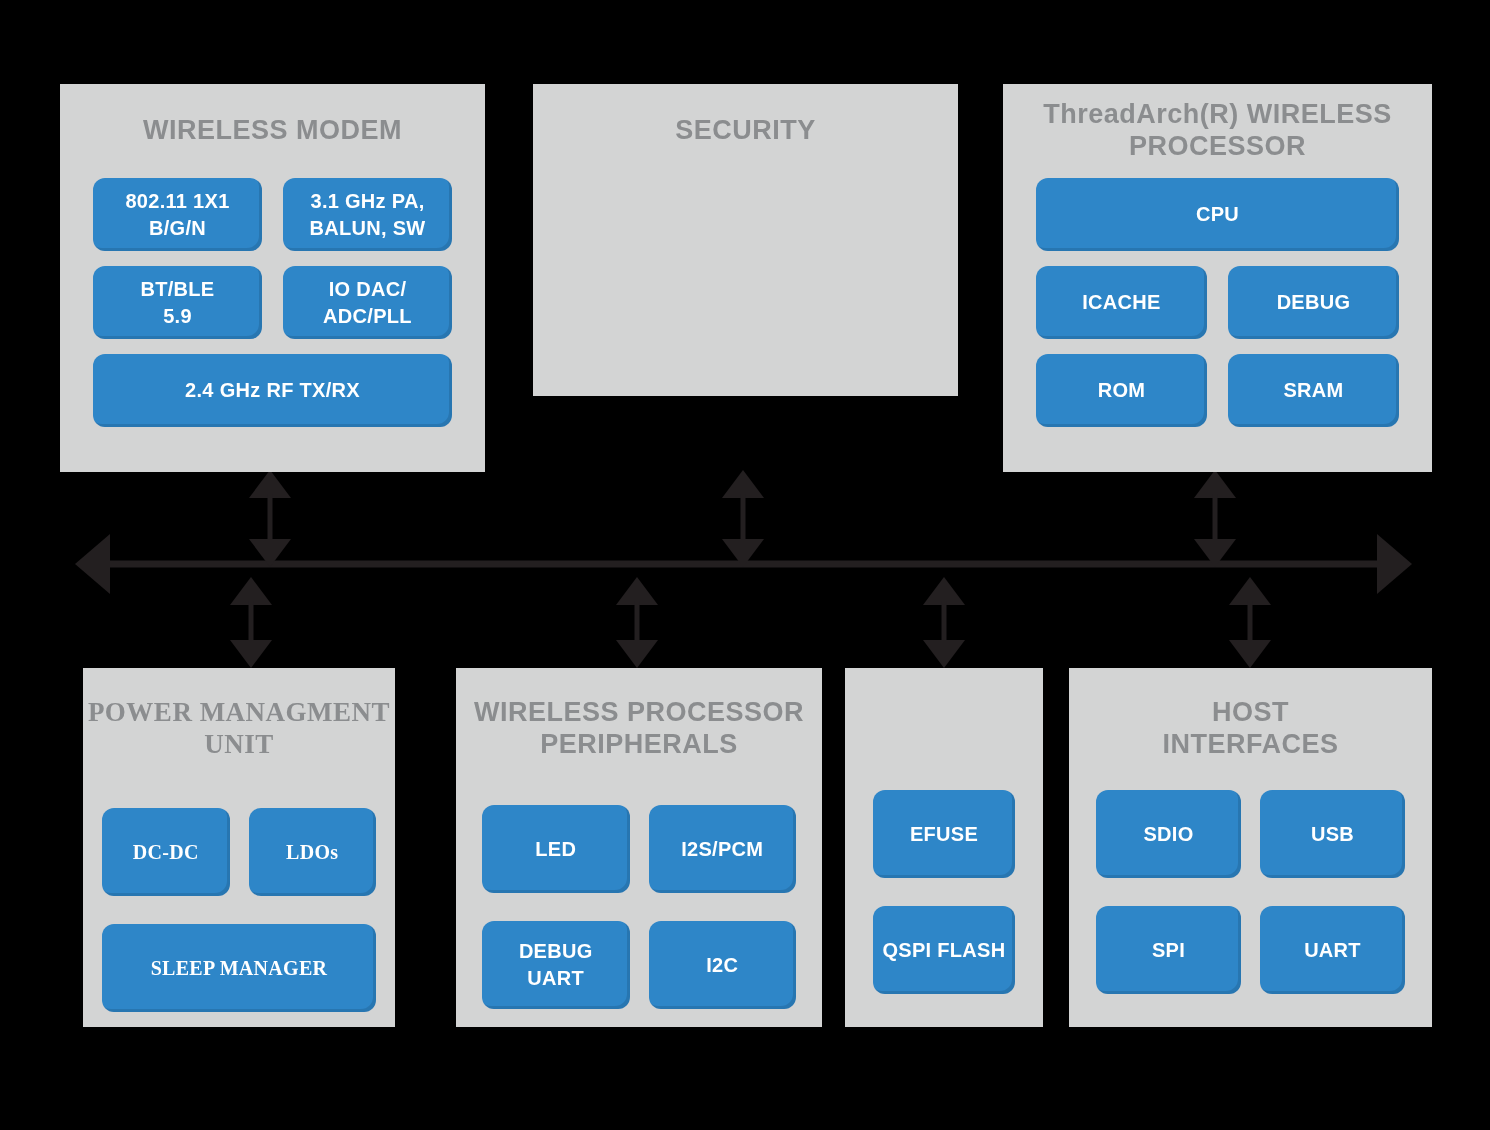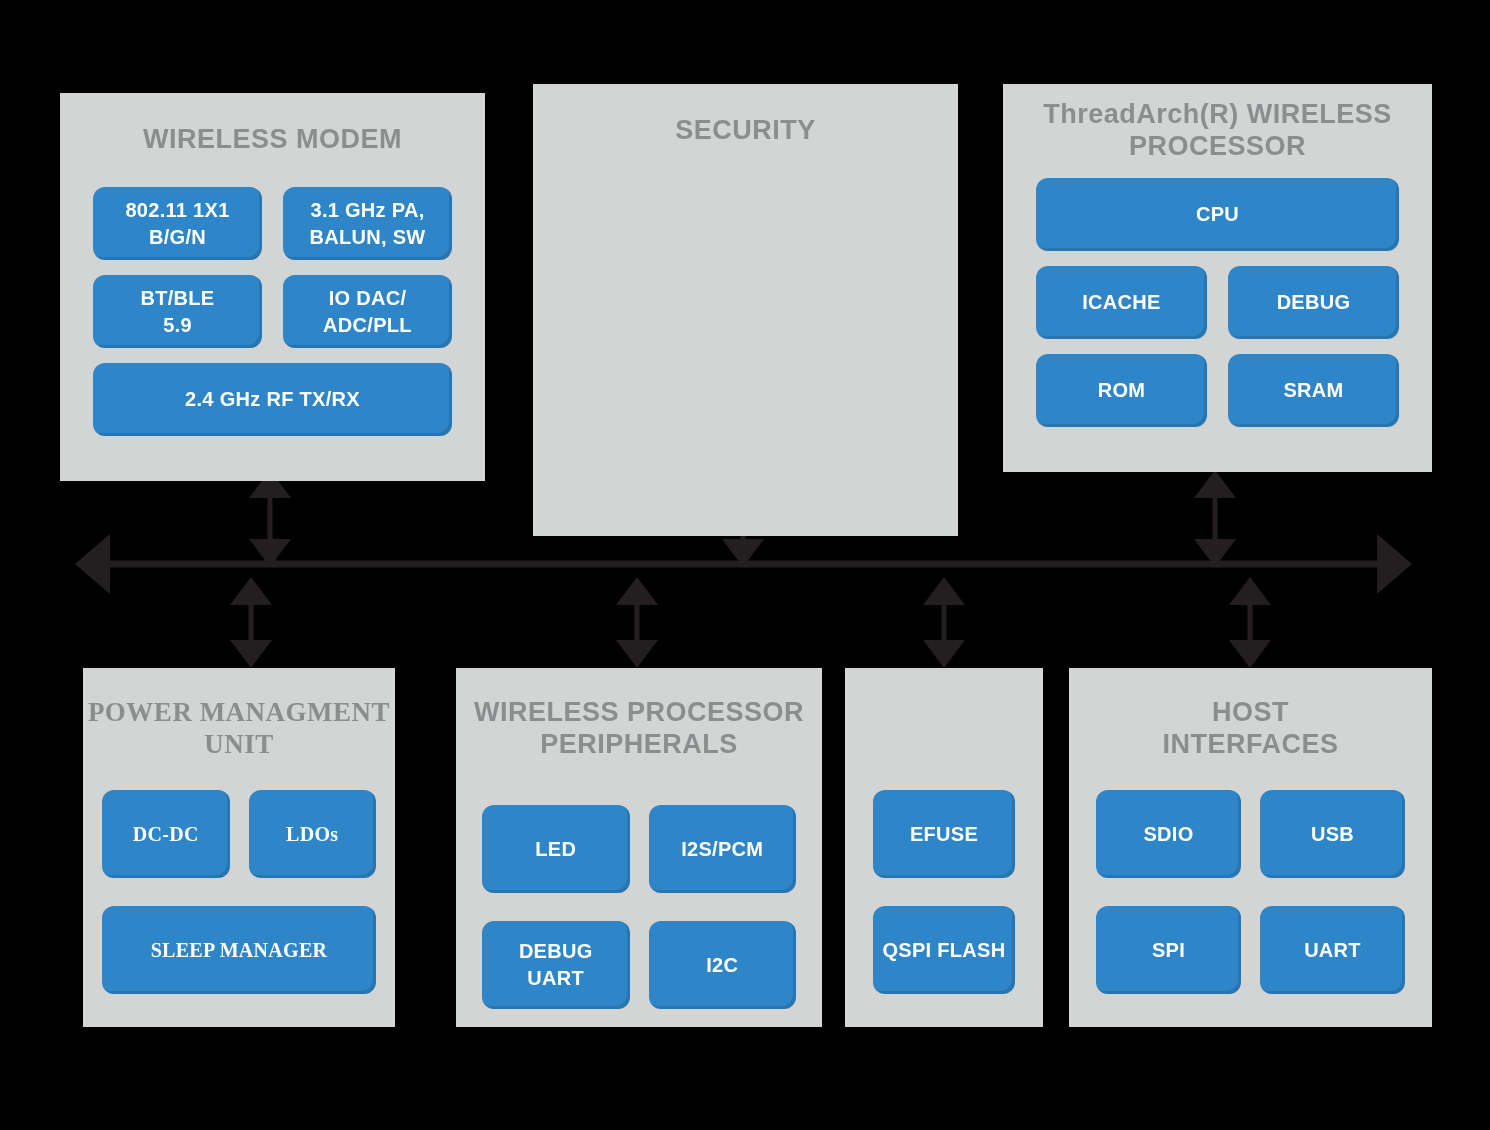--- a/index.html
+++ b/index.html
@@ -44,21 +44,21 @@
   }
   .panel.top .panel-title { height: 94px; }
   .panel.bottom .panel-title { height: 122px; }
   .rows {
     display: flex;
     flex-direction: column;
     flex: 1 1 auto;
   }
   .panel.top .rows { gap: 15px; padding: 0 33px; }
   .panel.bottom .rows { gap: 28px; }
-  .panel-pmu .rows   { padding: 0 19px; }
+  .panel-pmu .rows   { padding: 0 19px; margin-top: 18px; }
   .panel-wpp .rows   { padding: 0 26px; }
   .panel-efuse .rows { padding: 0 28px; }
   .panel-host .rows  { padding: 0 27px; }
   .row { display: flex; flex: 0 0 auto; }
   .panel.top .row    { gap: 21px; height: 73px; }
   .panel.bottom .row { gap: 19px; height: 88px; }
   .block {
     flex: 1 1 0;
     background: var(--block-bg, #2e86c8);
     color: var(--block-text, #fff);
@@ -119,42 +119,42 @@
       <rect class="connector-shape" x="941.5" y="601" width="5" height="40"></rect>
       <polygon class="connector-shape" points="944,668 923,640 965,640"></polygon>
     </g>
     <g>
       <polygon class="connector-shape" points="1250,577 1229,605 1271,605"></polygon>
       <rect class="connector-shape" x="1247.5" y="601" width="5" height="40"></rect>
       <polygon class="connector-shape" points="1250,668 1229,640 1271,640"></polygon>
     </g>
   </svg>
 
-  <section class="panel top panel-wm" style="left:60px; top:84px; width:425px; height:388px;margin-top:9px;">
+  <section class="panel top panel-wm" style="left:60px; top:84px; width:425px; height:388px;">
     <div class="panel-title">WIRELESS MODEM</div>
     <div class="rows">
       <div class="row">
         <div class="block">802.11 1X1
 B/G/N</div>
         <div class="block">3.1 GHz PA,
 BALUN, SW</div>
       </div>
       <div class="row">
         <div class="block">BT/BLE
 5.9</div>
         <div class="block">IO DAC/
 ADC/PLL</div>
       </div>
       <div class="row">
         <div class="block">2.4 GHz RF TX/RX</div>
       </div>
     </div>
   </section>
 
-  <section class="panel top panel-sec" style="left:533px; top:84px; width:425px; height:452px;gap:28px;">
+  <section class="panel top panel-sec" style="left:533px; top:84px; width:425px; height:312px;gap:28px;">
     <div class="panel-title">SECURITY</div>
   </section>
 
   <section class="panel top panel-ta" style="left:1003px; top:84px; width:429px; height:388px;">
     <div class="panel-title">ThreadArch(R) WIRELESS
 PROCESSOR</div>
     <div class="rows">
       <div class="row">
         <div class="block">CPU</div>
       </div>

